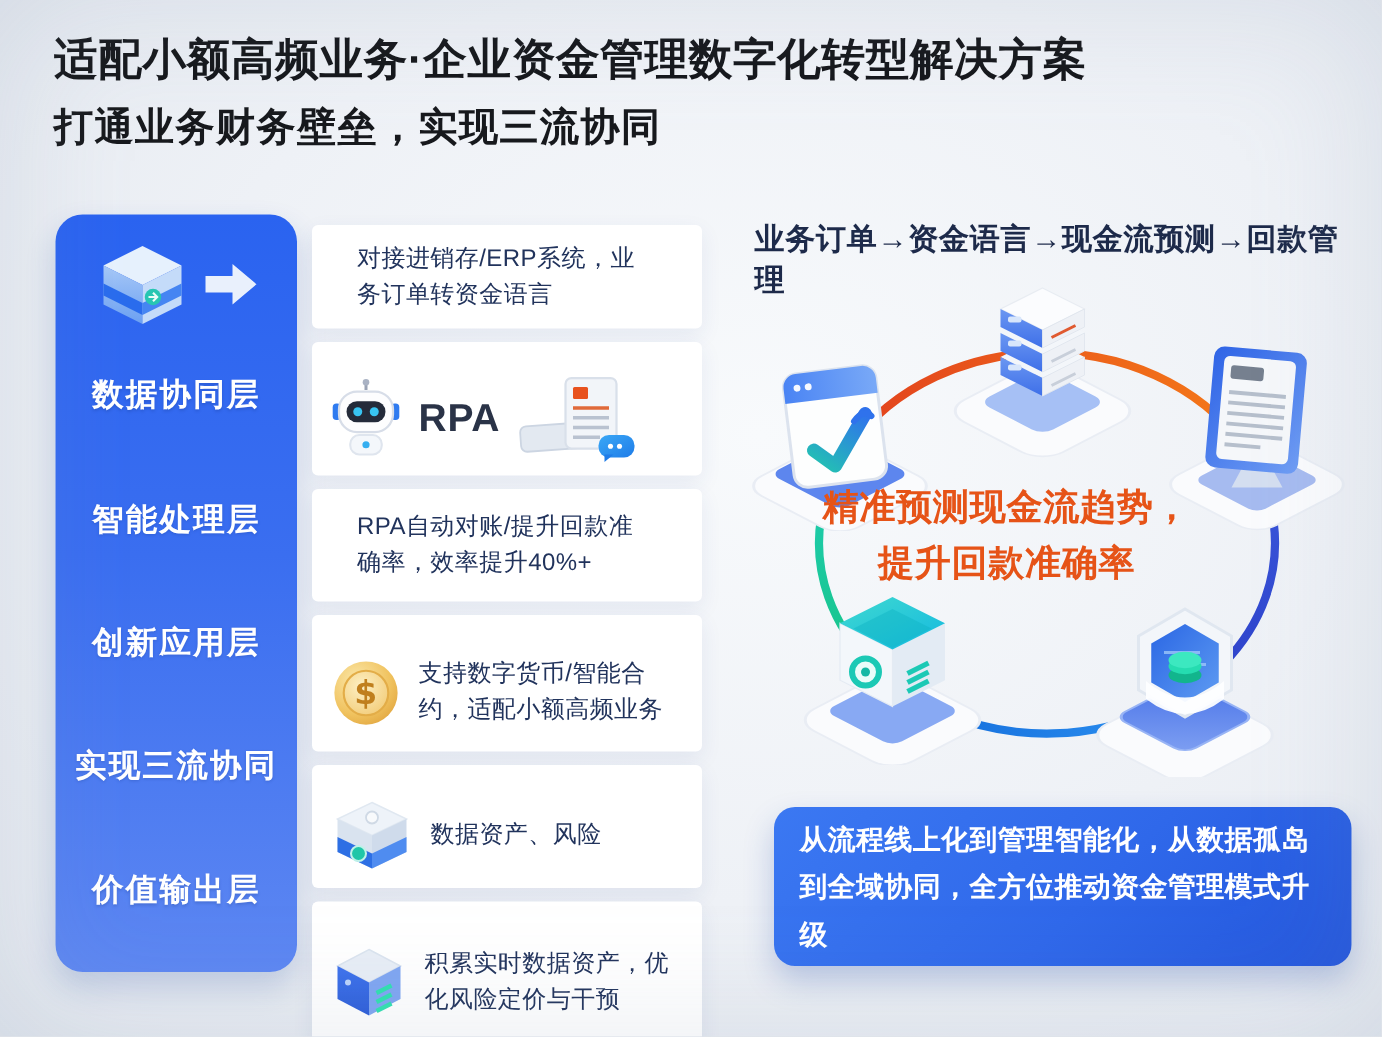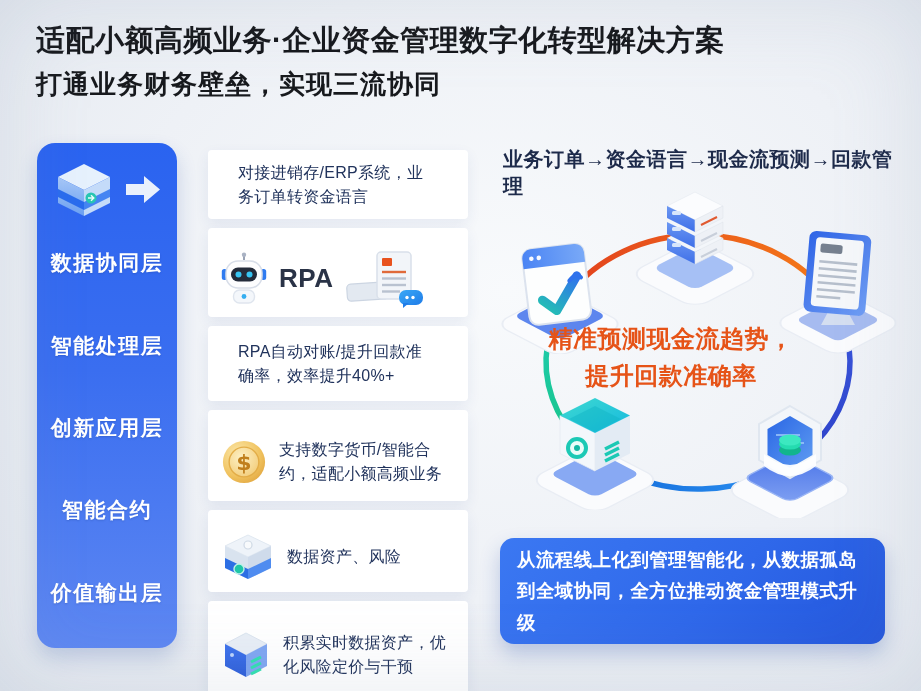--- a/index.html
+++ b/index.html
@@ -8,21 +8,21 @@
     font-family:"Liberation Sans","DejaVu Sans",sans-serif;
     background:radial-gradient(ellipse at 55% 42%, #f8fafc 0%, #eef1f6 55%, #e3e8ef 100%);
   }
   .stage::after{content:"";position:absolute;inset:0;pointer-events:none;
     box-shadow:inset 0 0 90px rgba(140,155,180,.20);}
   
   .hdr{position:absolute;left:36px;top:22px;width:860px;}
   .hdr h1{margin:0;font-size:29px;font-weight:bold;color:#14161a;letter-spacing:.5px;line-height:1.25;}
   .hdr h2{margin:9px 0 0 0;font-size:26px;font-weight:600;color:#17191d;letter-spacing:1px;}
   
-  .sidebar{position:absolute;left:37px;top:143px;width:140px;height:505px;border-radius:18px;
+  .sidebar{position:absolute;left:37px;top:143px;width:161px;height:505px;border-radius:18px;
     background:linear-gradient(180deg,#2a63f0 0%,#3a6ef0 45%,#5d87f2 100%);
     box-shadow:0 10px 20px rgba(30,70,160,.20);display:flex;flex-direction:column;align-items:center;text-align:center;}
   .sb-icon{margin-top:15px;height:64px;display:flex;align-items:center;}
   .sb-labels{flex:1;width:100%;display:flex;flex-direction:column;padding-bottom:14px;}
   .sb-item{flex:1;display:flex;align-items:center;justify-content:center;
     color:#fff;font-size:21px;font-weight:700;letter-spacing:1.5px;
     text-shadow:0 1px 2px rgba(20,50,130,.25);}
   
   .cards{position:absolute;left:208px;top:150px;width:260px;display:flex;flex-direction:column;gap:9px;}
   .card{background:#fff;border-radius:4px;box-shadow:0 5px 14px rgba(40,70,140,.08);
@@ -33,21 +33,21 @@
   .rpa-label{font-size:26px;font-weight:600;color:#2a3347;letter-spacing:.5px;}
   .card .ic{flex:0 0 auto;display:flex;}
   
   .flow-text{position:absolute;left:503px;top:146px;width:395px;
     font-size:20px;font-weight:700;color:#1d2a4a;letter-spacing:.5px;}
   .ring{position:absolute;left:488px;top:182px;}
   .node{position:absolute;}
   .center-text{position:absolute;left:536px;top:320px;width:270px;text-align:center;
     font-size:24px;font-weight:700;color:#e65317;line-height:1.55;white-space:pre-line;letter-spacing:.5px;}
   
-  .footer-box{position:absolute;left:500px;top:538px;width:385px;height:106px;border-radius:14px;
+  .footer-box{position:absolute;left:516px;top:538px;width:385px;height:106px;border-radius:14px;
     background:linear-gradient(135deg,#3b78f2 0%,#2f68ea 55%,#2356dc 100%);
     box-shadow:0 10px 20px rgba(30,70,170,.25);
     display:flex;align-items:center;}
   .footer-box p{margin:0;padding:0 14px 0 17px;color:#fff;font-size:18.5px;font-weight:600;
     line-height:1.7;letter-spacing:.4px;}
 </style>
 </head>
 <body>
 
 <div class="stage">
@@ -73,21 +73,21 @@
         <polygon points="64,30 38,43 38,51 64,38" fill="#4585f2"></polygon>
         <circle cx="45" cy="39" r="5.5" fill="#27c6b2"></circle>
         <path d="M42,39 h6 M45,36.2 l2.8,2.8 -2.8,2.8" stroke="#eafcf8" stroke-width="1.4" fill="none"></path>
         <polygon points="80,25 98,25 98,17 114,30.5 98,44 98,36 80,36" fill="#e9f0fc"></polygon>
       </svg>
     </div>
     <div class="sb-labels">
       <div class="sb-item">数据协同层</div>
       <div class="sb-item">智能处理层</div>
       <div class="sb-item">创新应用层</div>
-      <div class="sb-item">智能合约</div>
+      <div class="sb-item">实现三流协同</div>
       <div class="sb-item">价值输出层</div>
     </div>
   </div>
 
   <div class="cards">
 
     <div class="card c1">
       <span>对接进销存/ERP系统，业务订单转资金语言</span>
     </div>
 

